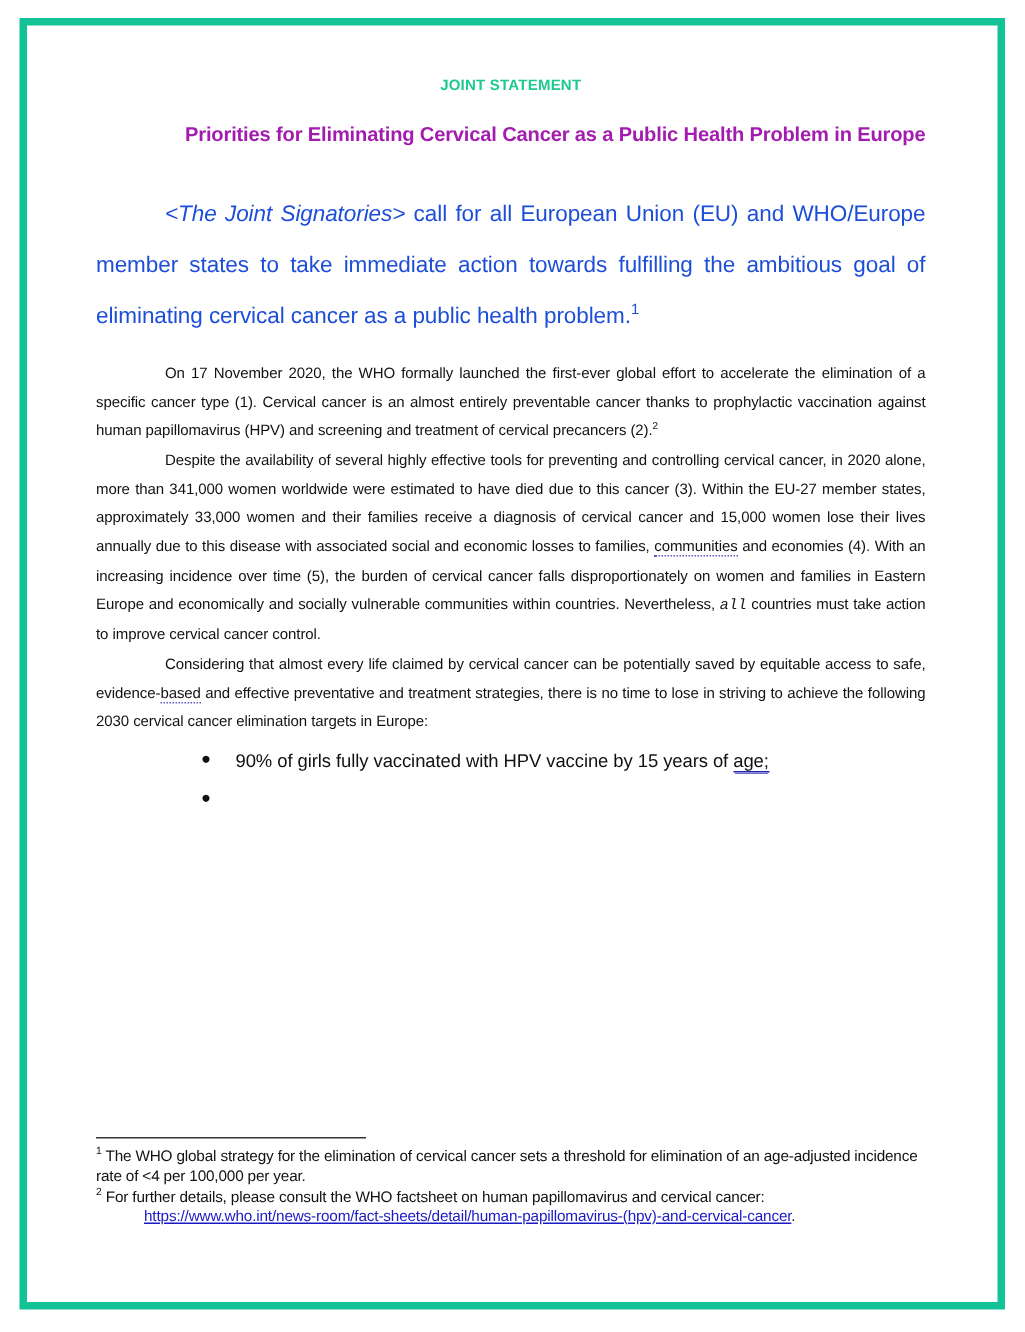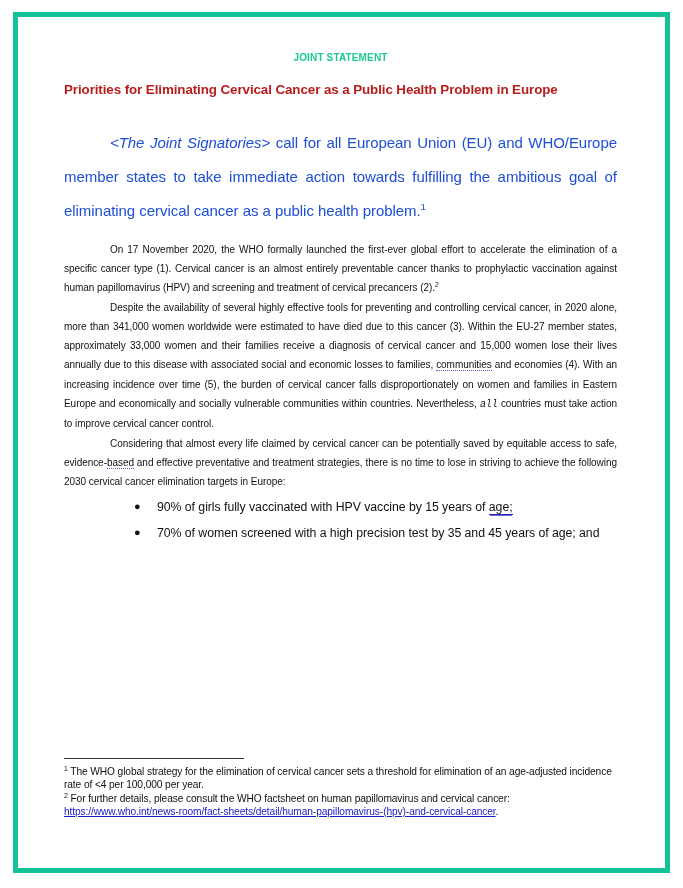--- a/index.html
+++ b/index.html
@@ -50,24 +50,24 @@
   .doc-kicker {
     text-align: center;
     font-weight: bold;
     font-size: 10px;
     color: #1DC98F;
     letter-spacing: 0.15px;
     margin: 0 0 17px 0;
     line-height: 1.2;
   }
   .doc-title {
-    text-align: left;
+    text-align: right;
     font-weight: bold;
     font-size: 13.4px;
-    color: #b91c1c;
+    color: #a21caf;
     margin: 0 0 28px 0;
     line-height: 1.3;
     letter-spacing: -0.1px;
   }
 
   
   .lead {
     font-size: 15px;
     line-height: 2.25;
     text-align: justify;
@@ -155,20 +155,21 @@
   }
   .footnotes p {
     margin: 0 0 0 0;
   }
   .footnotes sup {
     font-size: 0.68em;
   }
   a.fn-link {
     color: #1A1AC4;
     text-decoration: underline;
+    margin-left: 32px;
   }
 </style>
 </head>
 <body>
 
 <div class="page">
 
   <div class="page-frame"></div>
 
   <div class="content">
@@ -183,21 +184,21 @@
 
     <p class="body tight"><span>Despite the availability of several highly effective tools for preventing and controlling cervical cancer, in 2020 alone, more than 341,000 women worldwide were estimated to have died due to this cancer (3).  Within the EU-27 member states, approximately 33,000 women and their families receive a diagnosis of cervical cancer and 15,000 women lose their lives annually due to this disease with associated social and economic losses to families, </span><span class="grammar">communities</span><span> and economies (4). With an increasing incidence over time (5), the burden of cervical cancer falls disproportionately on women and families in Eastern Europe and economically and socially vulnerable communities within countries.  Nevertheless, </span><em class="ital">all</em><span> countries must take action to improve cervical cancer control.</span></p>
 
     <p class="body tight"><span>Considering that almost every life claimed by cervical cancer can be potentially saved by equitable access to safe, evidence-</span><span class="grammar">based</span><span> and effective preventative and treatment strategies, there is no time to lose in striving to achieve the following 2030 cervical cancer elimination targets in Europe:</span></p>
 
     <ul class="targets">
       <li>
         <span class="bullet">●</span><span>90% of girls fully vaccinated with HPV vaccine by 15 years of </span><span class="linkish grammar">age;</span>
       </li>
       <li>
-        <span class="bullet">●</span><span>70% of women screened with a high precision test by 35 and 45 years of age; and</span>
+        <span class="bullet">●</span>
       </li>
     </ul>
 
   </div>
 
   <div class="footnotes">
     <div class="fn-rule"></div>
     <p><sup>1</sup><span> The WHO global strategy for the elimination of cervical cancer sets a threshold for elimination of an age-adjusted incidence rate of &lt;4 per 100,000 per year.</span></p>
     <p><sup>2</sup><span> For further details, please consult the WHO factsheet on human papillomavirus and cervical cancer: </span><a class="fn-link" href="#">https://www.who.int/news-room/fact-sheets/detail/human-papillomavirus-(hpv)-and-cervical-cancer</a><span>.</span></p>
   </div>

